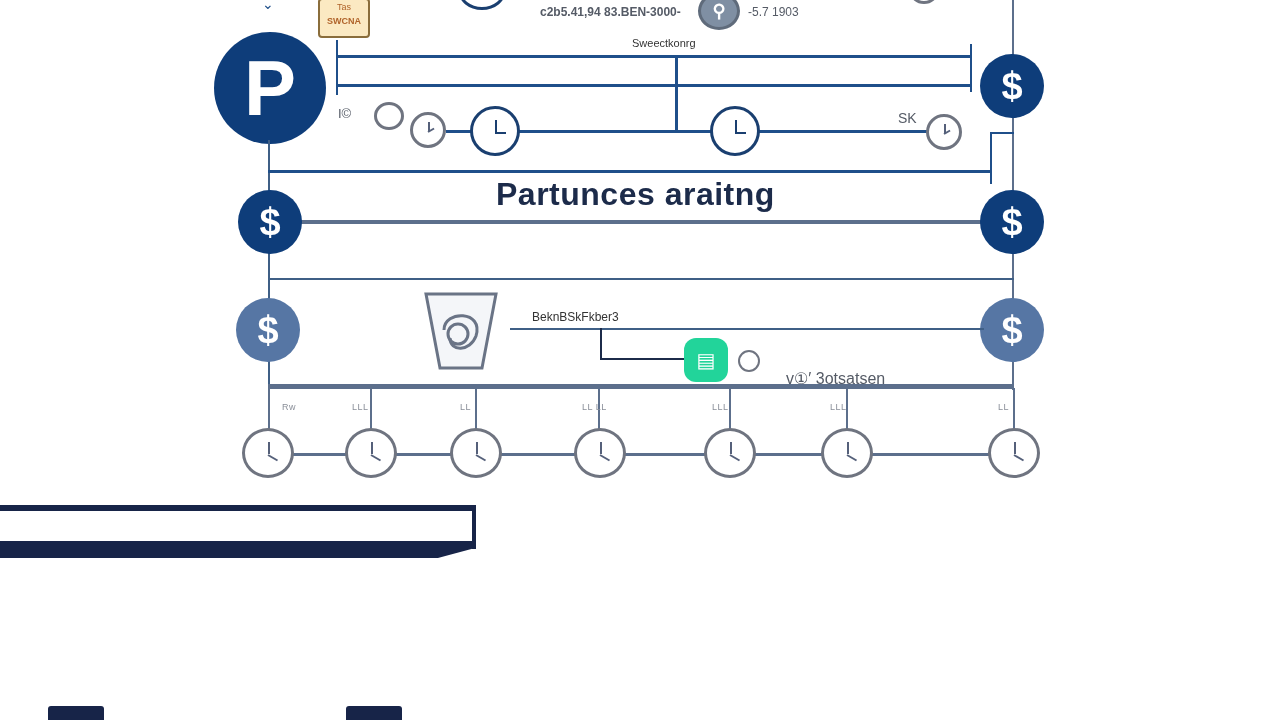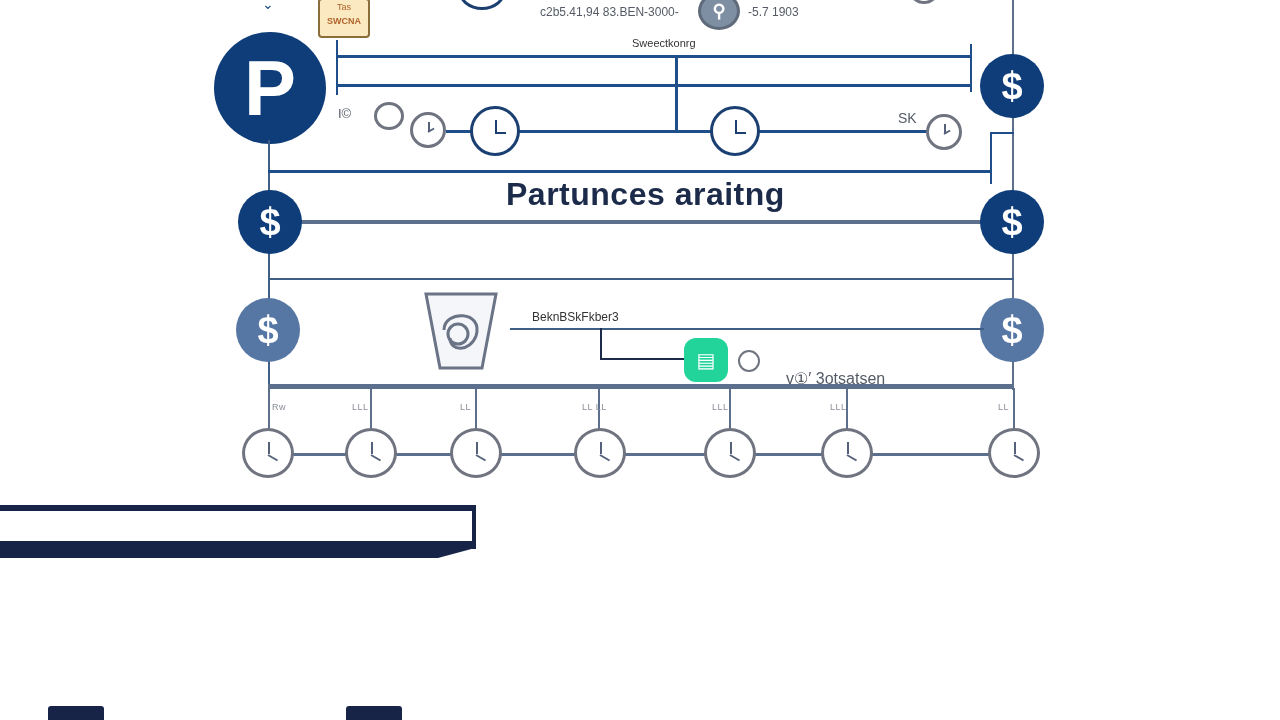--- a/index.html
+++ b/index.html
@@ -56,21 +56,21 @@
 <div class="clock dark" style="left:458px; top:-30px; width:48px; height:40px;"></div>
 <div class="clock" style="left:910px; top:-20px; width:28px; height:24px;"></div>
 <div class="abs" style="left:262px; top:-4px; font-size:14px; color:#1f4f8a;">⌄</div>
 
 <div class="note-card" style="left:318px; top:-2px;">
   <div>Tas</div>
   <div style="font-weight:bold;">SWCNA</div>
 </div>
 <div class="vline" style="left:336px; top:40px; height:55px; width:2px;"></div>
 
-<div class="small-label" style="left:540px; top:5px; font-size:12px;">c2b5.41,94 83.BEN-3000-</div>
+<div class="small-label" style="left:540px; top:5px; font-size:12px;font-weight:bold;">c2b5.41,94 83.BEN-3000-</div>
 <div class="circle-node" style="left:698px; top:-8px; width:42px; height:38px; background:#7f8fa3; border:3px solid #5f6b7b; box-sizing:border-box; font-size:18px;">⚲</div>
 <div class="small-label" style="left:748px; top:5px; font-size:12px;">-5.7 1903</div>
 <div class="bold-small" style="left:632px; top:37px; font-size:11px;">Sweectkonrg</div>
 
 <div class="circle-node parking" style="left:214px; top:32px;">P</div>
 
 <div class="hline" style="left:336px; top:55px; width:636px;"></div>
 <div class="vline" style="left:970px; top:44px; height:48px; width:2px;"></div>
 <div class="hline" style="left:336px; top:84px; width:636px;"></div>
 <div class="vline" style="left:675px; top:58px; height:74px;"></div>
@@ -99,21 +99,21 @@
     <span class="hand-v"></span>
     <span class="hand-h" style="transform:rotate(-30deg)"></span>
   </div>
 
 <div class="circle-node dollar" style="left:980px; top:54px;">$</div>
 
 <div class="vline" style="left:990px; top:132px; height:52px; width:2px;"></div>
 <div class="hline" style="left:990px; top:132px; width:24px; height:2px;"></div>
 
 <div class="hline" style="left:268px; top:170px; width:724px;"></div>
-<div class="title" style="left:496px; top:176px;margin-left:10px;">Partunces araitng</div>
+<div class="title" style="left:496px; top:176px;">Partunces araitng</div>
 <div class="hline gray" style="left:268px; top:220px; width:746px; height:4px;"></div>
 
 <div class="circle-node dollar" style="left:238px; top:190px;">$</div>
 <div class="circle-node dollar" style="left:980px; top:190px;">$</div>
 
 <div class="hline thin" style="left:268px; top:278px; width:746px;"></div>
 
 <div class="circle-node dollar light" style="left:236px; top:298px;">$</div>
 <div class="circle-node dollar light" style="left:980px; top:298px;">$</div>
 
@@ -132,21 +132,21 @@
 <div class="teal-badge" style="left:684px; top:338px;">▤</div>
 <div class="clock" style="left:738px; top:350px; width:22px; height:22px; border-width:2px;"></div>
 <div class="small-label" style="left:786px; top:352px; font-size:16px;margin-top:17px;">v①′ 3otsatsen</div>
 
 <div class="hline gray" style="left:268px; top:384px; width:746px; height:5px;"></div>
 
 <div id="timeline"></div>
 <div class="hline gray" style="left:268px; top:453px; width:748px;"></div>
 
 <div class="vline gray" style="left:268px; top:388px; height:42px;"></div>
-<div class="tiny-label" style="left:272px; top:402px;">Rw</div>
+<div class="tiny-label" style="left:282px; top:402px;">Rw</div>
 <div class="clock" style="left:242px; top:428px; width:52px; height:50px;">
     <span class="hand-v"></span>
     <span class="hand-h" style="transform:rotate(30deg)"></span>
   </div>
 
 <div class="vline gray" style="left:370px; top:388px; height:42px;"></div>
 <div class="tiny-label" style="left:352px; top:402px;">LLL</div>
 <div class="clock" style="left:345px; top:428px; width:52px; height:50px;">
     <span class="hand-v"></span>
     <span class="hand-h" style="transform:rotate(30deg)"></span>

